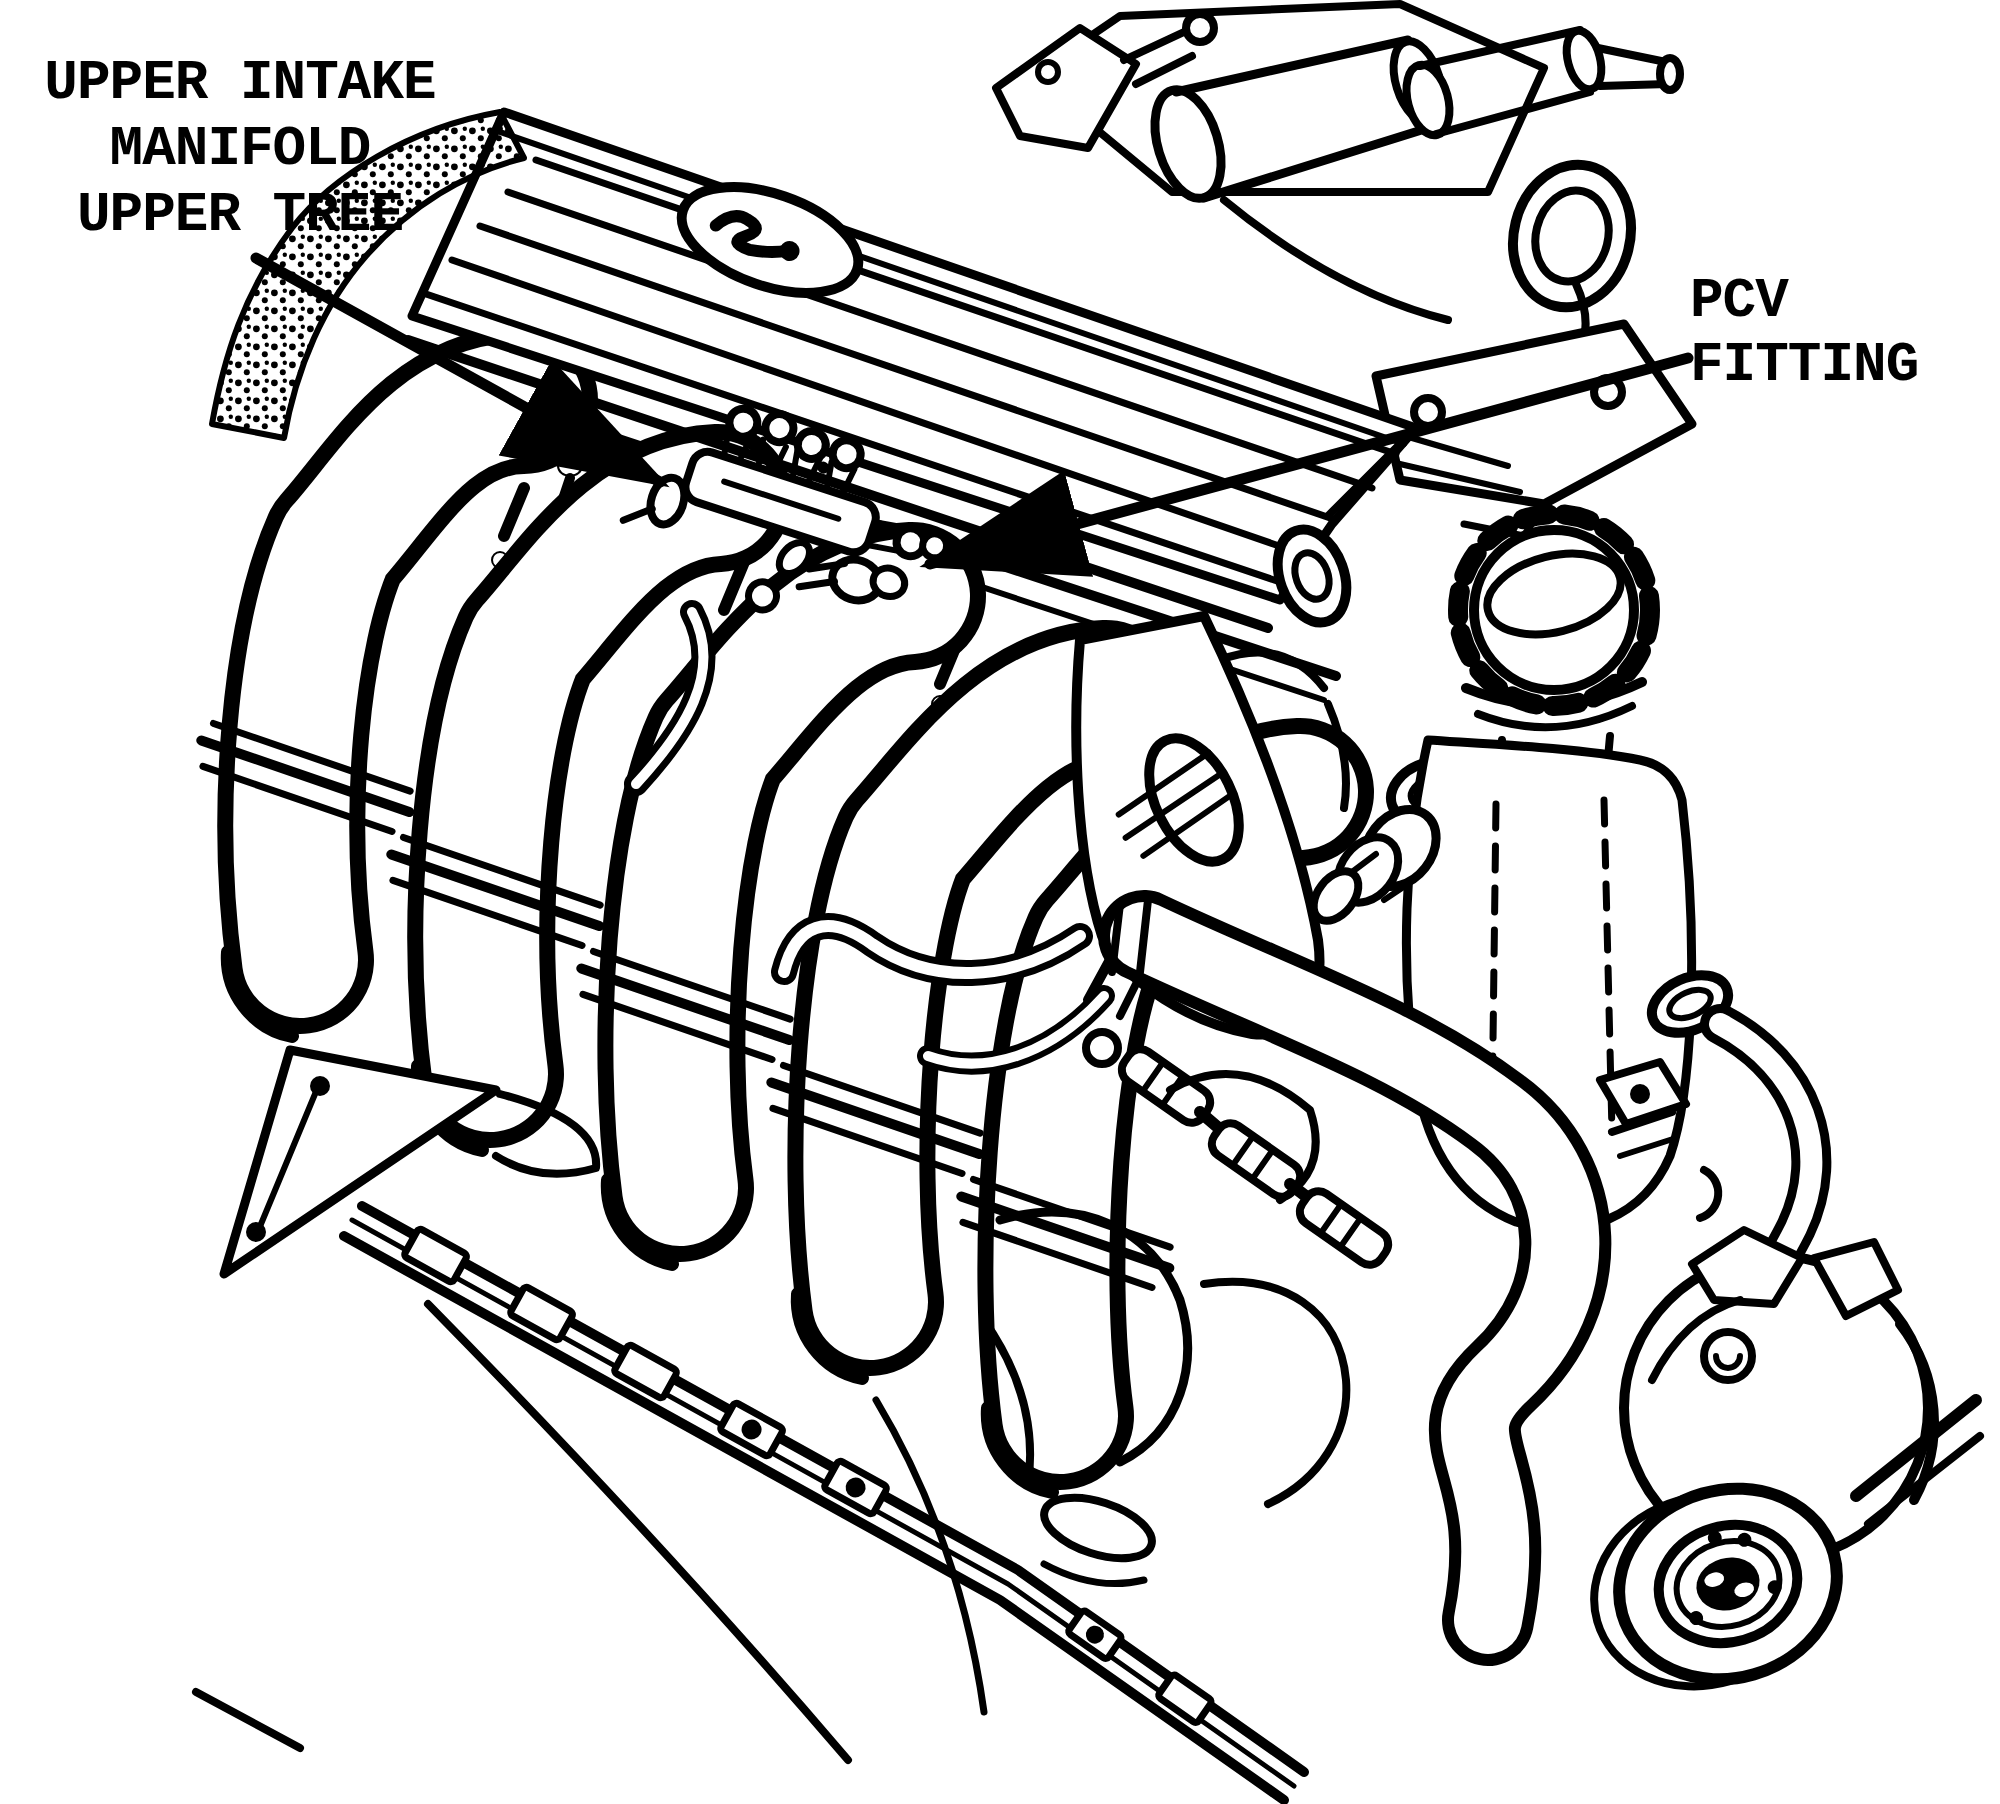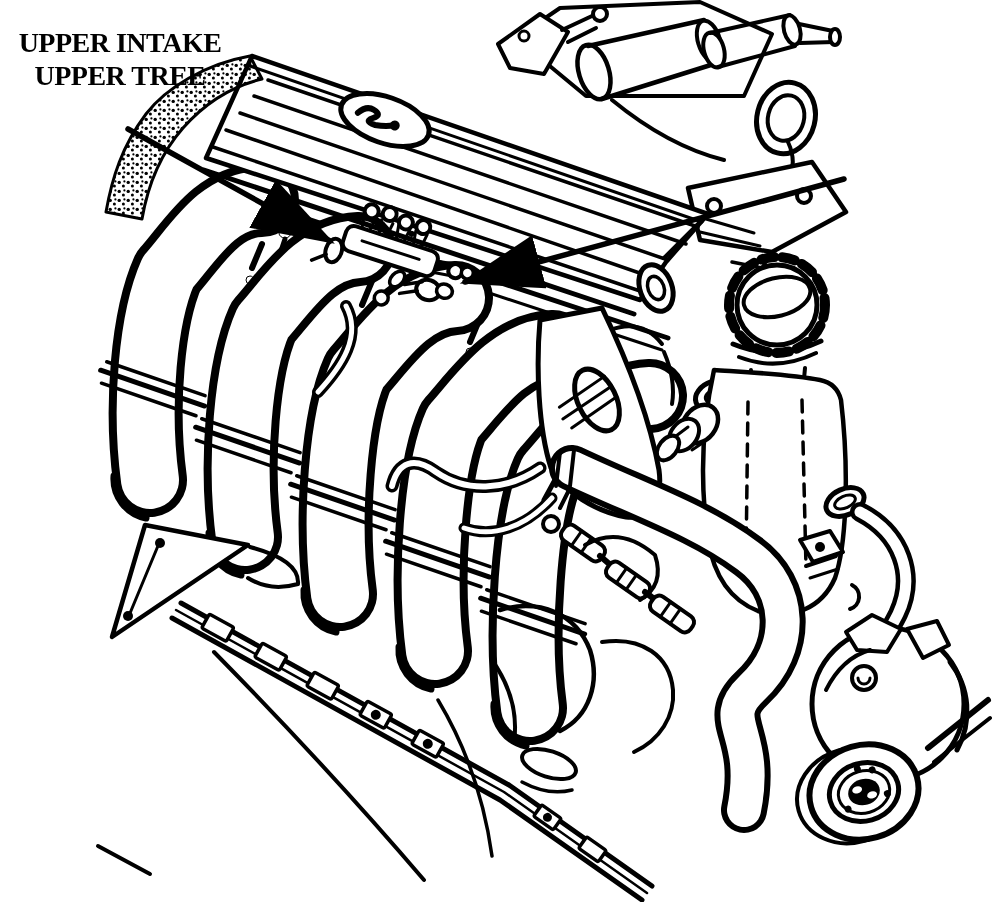--- a/index.html
+++ b/index.html
@@ -1,17 +1,17 @@
 <!DOCTYPE html>
 <html><head>
 <meta charset="utf-8">
 <style>
   html,body{margin:0;padding:0;background:#ffffff;}
   .stage{position:relative;width:1000px;height:902px;background:#ffffff;overflow:hidden;
-         font-family:Liberation Serif, serif;}
+         font-family:Liberation Mono, monospace;}
   .stage svg{position:absolute;left:0;top:0;}
   svg *{stroke:#000;fill:none;stroke-linecap:round;stroke-linejoin:round;}
   .fw{fill:#fff;}
   .fb{fill:#000;stroke:none;}
   .w2{stroke-width:2.5}.w3{stroke-width:3}.w35{stroke-width:3.5}.w4{stroke-width:4}
   .w45{stroke-width:4.5}.w5{stroke-width:5}.w55{stroke-width:5.5}.w6{stroke-width:6}
   .w7{stroke-width:7}.w10{stroke-width:10}
   .tO{stroke-width:74}.tI{stroke-width:58;stroke:#fff}
   .callout{position:absolute;color:#000;font-weight:bold;font-size:28px;line-height:33px;
            letter-spacing:-0.5px;white-space:nowrap;}
@@ -322,15 +322,20 @@
   </g>
 
   <g>
     <line class="w55" x1="128" y1="129" x2="330" y2="241" marker-end="url(#arrow)"></line>
     <line class="w55" x1="844" y1="179" x2="465" y2="282" marker-end="url(#arrow)"></line>
   </g>
 </svg>
 
 <div class="callout center" style="left:2px;top:26px;width:236px;">
   <span>UPPER INTAKE</span>
+  <span>MANIFOLD</span>
   <span>UPPER TREE</span>
 </div>
+<div class="callout" style="left:845px;top:136px;line-height:32px;">
+  <span>PCV</span>
+  <span>FITTING</span>
 </div>
+</div>
 
 </body></html>

